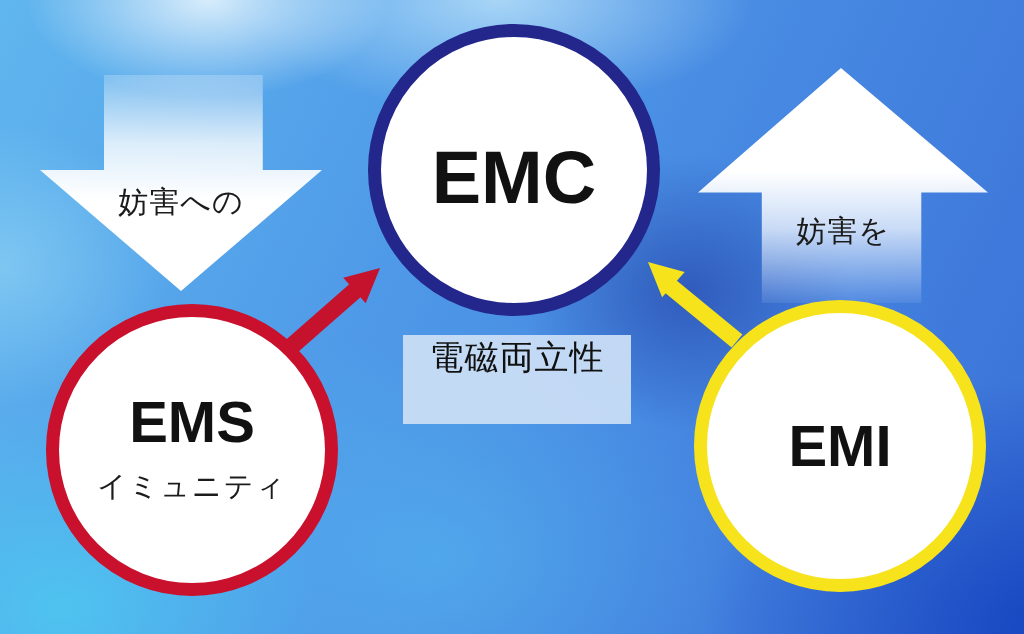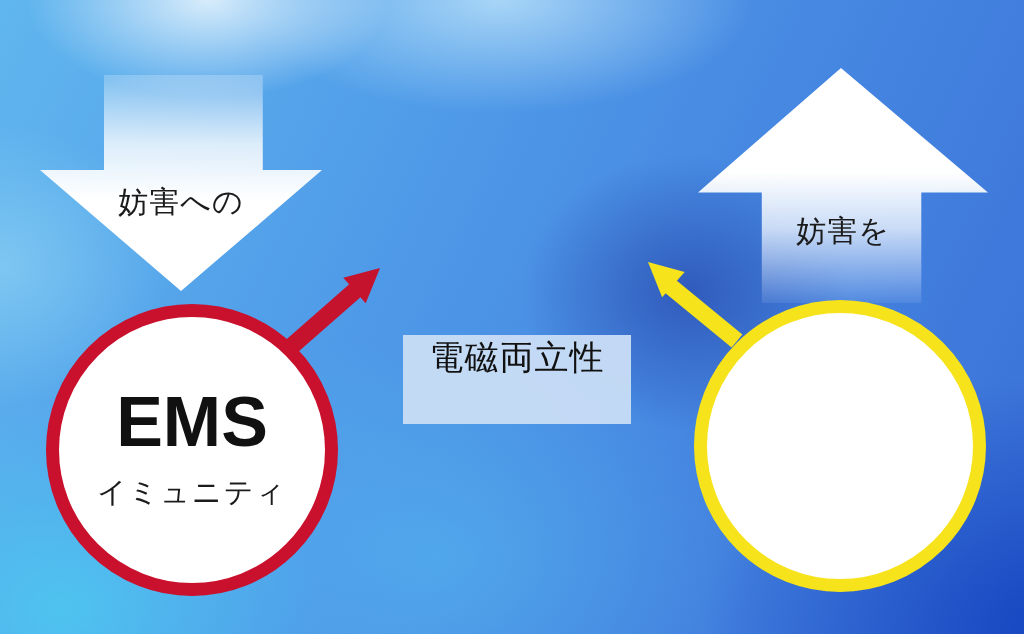--- a/index.html
+++ b/index.html
@@ -39,21 +39,21 @@
   
   .node{
     position:absolute;width:292px;height:292px;border-radius:50%;
     background:#ffffff;box-sizing:border-box;
     display:flex;flex-direction:column;align-items:center;justify-content:center;
   }
   .node-emc{left:368px;top:24px;border:13px solid #23278c;}
   .node-ems{left:46px;top:304px;border:13px solid #c9102d;}
   .node-emi{left:694px;top:300px;border:13px solid #f6e31b;}
   .node-label{
-    font-size:70px;font-weight:700;color:#111;line-height:1.0;letter-spacing:0px;
+    font-size:58px;font-weight:700;color:#111;line-height:1.0;letter-spacing:0px;
   }
   .node-emc .node-label{font-size:74px;transform:translateY(8px);}
   .node-sublabel{
     font-size:29px;color:#1b1b1b;margin-top:16px;letter-spacing:2px;
   }
   
   .center-box{
     position:absolute;left:403px;top:335px;width:228px;height:89px;
     background:rgba(201,221,246,0.95);
     display:flex;align-items:flex-start;justify-content:center;
@@ -85,26 +85,30 @@
     <g>
       <line x1="285" y1="352" x2="358" y2="288" stroke-width="17" stroke="#c5122d"></line>
       <polygon points="380,268 365.7,303.3 343.3,277.8" fill="#c5122d"></polygon>
     </g>
     <g>
       <line x1="737" y1="341" x2="670" y2="286" stroke-width="17" stroke="#f6e31b"></line>
       <polygon points="648,262 684.7,271.9 662.1,297.3" fill="#f6e31b"></polygon>
     </g>
   </svg>
 
+  <div class="node node-emc">
+    <div class="node-label">EMC</div>
+  </div>
 
   <div class="node node-ems">
     <div class="node-label">EMS</div>
     <div class="node-sublabel">イミュニティ</div>
   </div>
 
   <div class="node node-emi">
+    <div class="node-label">EMI</div>
   </div>
 
   <div class="center-box">
     <span>電磁両立性</span>
   </div>
 
 </div>
 
 </body></html>

